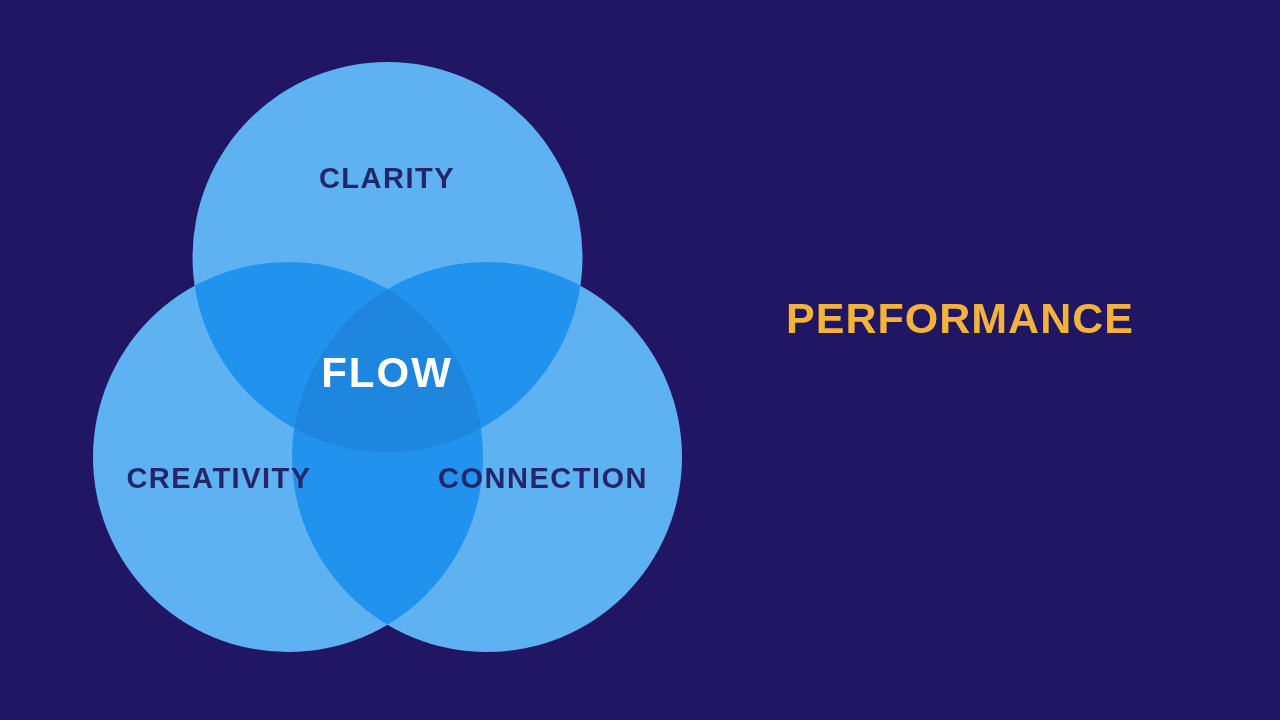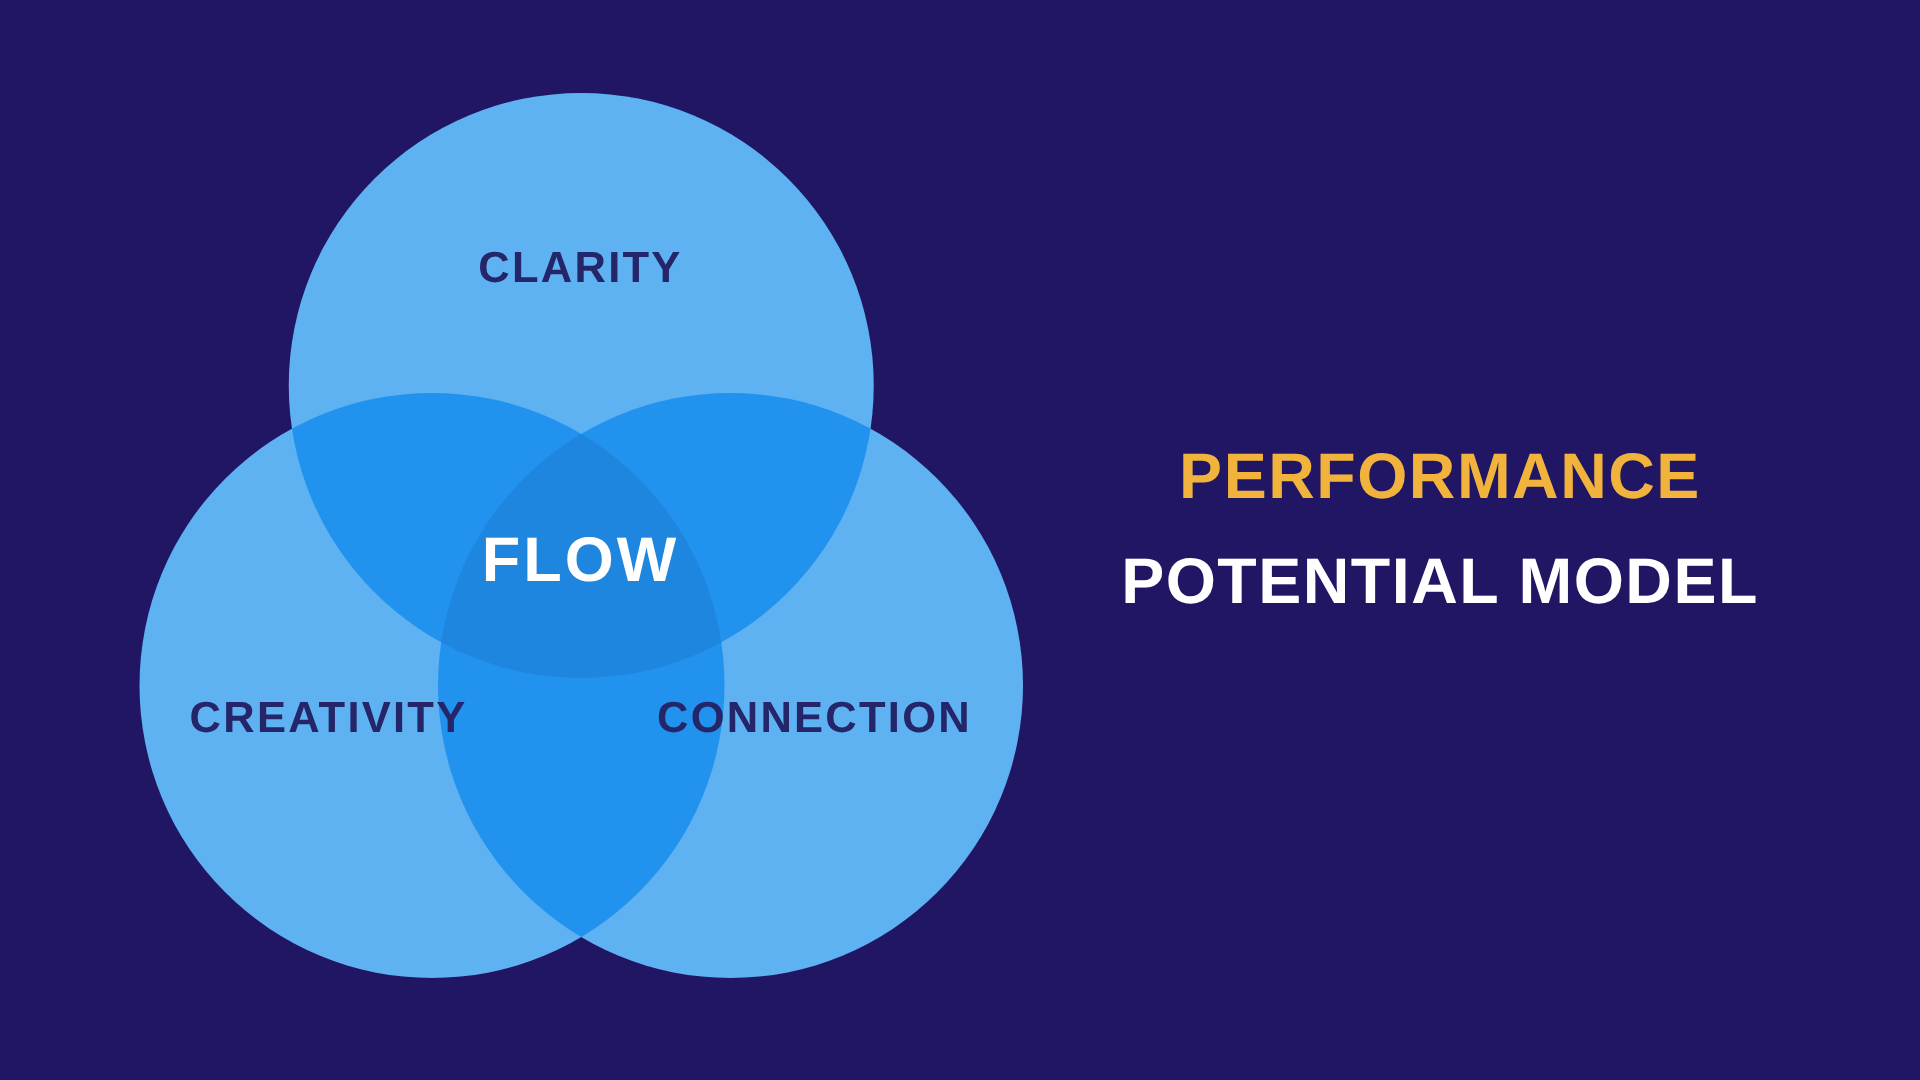--- a/index.html
+++ b/index.html
@@ -82,16 +82,15 @@
 
     <text class="circle-label" x="387" y="188" text-anchor="middle" fill="#252569">CLARITY</text>
     <text class="circle-label" x="219" y="488" text-anchor="middle" fill="#252569">CREATIVITY</text>
     <text class="circle-label" x="543" y="488" text-anchor="middle" fill="#252569">CONNECTION</text>
 
     <text class="center-label" x="387" y="387" text-anchor="middle" fill="#FFFFFF">FLOW</text>
   </svg>
 
   <div class="title-block">
     <span class="title-line" id="title-line-1" style="color: rgb(242, 179, 61);">PERFORMANCE</span>
-    <span class="title-line" id="title-line-2" style="color: rgb(255, 255, 255);">POTENTIAL MODEL</span>
   </div>
 
 </div>
 
 </body></html>

